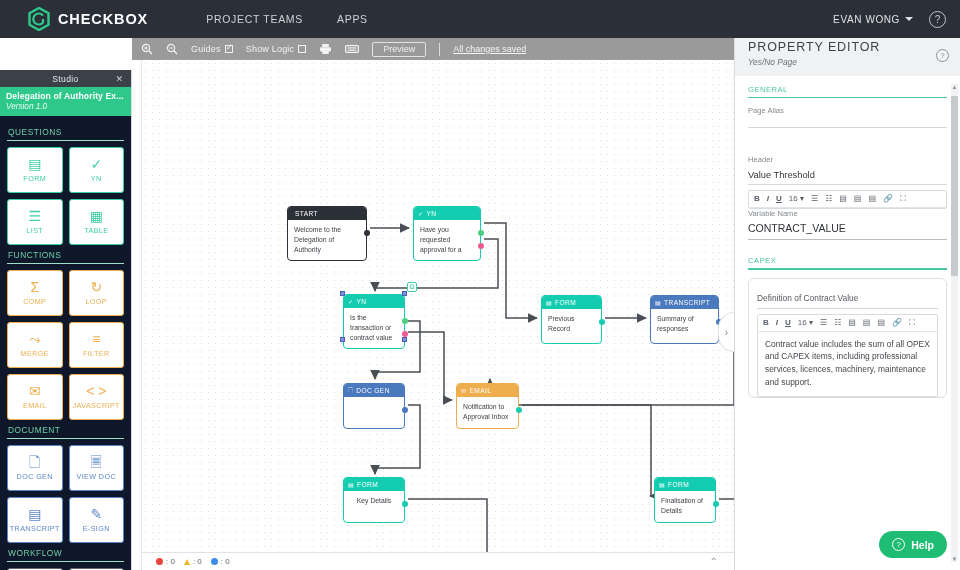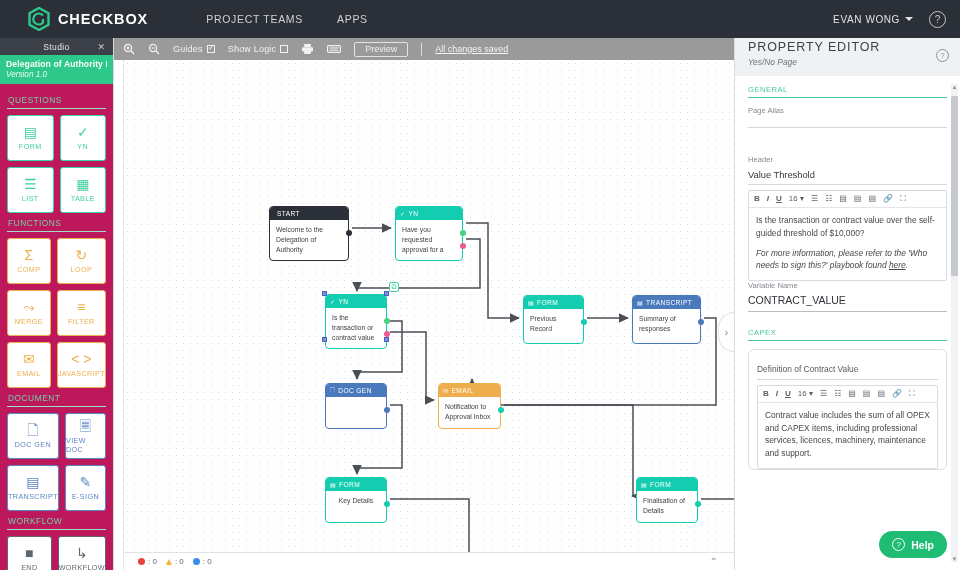--- a/index.html
+++ b/index.html
@@ -38,22 +38,22 @@
     border-right: 4px solid transparent; border-top: 4.5px solid #dfe2e6;
   }
   .help-circle {
     width: 17px; height: 17px; border-radius: 50%; border: 1.4px solid #c3c7cc;
     color: #c3c7cc; font-size: 10px; display: flex; align-items: center;
     justify-content: center; cursor: pointer;
   }
   
   .shell { display: flex; height: 532px; }
   
-  .sidebar { width: 114px; background: #be185d; display: flex; flex-direction: column;
-             border-right: 1px solid #d8dadd; }
+  .sidebar { width: 132px; background: #0f172a; display: flex; flex-direction: column;
+             border-right: 1px solid #d8dadd; margin-top: 32px; }
   .studio-tabbar {
     height: 17px; background: #3b4049; display: flex; align-items: center;
     justify-content: center; position: relative;
   }
   .studio-tabbar .label { color: #e4e6e9; font-size: 8.5px; letter-spacing: .4px; }
   .studio-tabbar .close {
     position: absolute; right: 8px; color: #c9ccd1; font-size: 9px; cursor: pointer;
   }
   .proj-header { background: #2ec98a; padding: 4px 6px 5px 6px; }
   .proj-title { color: #fff; font-size: 8.6px; font-weight: bold; letter-spacing: .1px;
@@ -578,24 +578,20 @@
           <span class="bt" style="text-decoration:underline;font-weight:bold">U</span>
           <span class="bt"><span>16</span> ▾</span>
           <span class="bt">☰</span>
           <span class="bt">☷</span>
           <span class="bt">▤</span>
           <span class="bt">▤</span>
           <span class="bt">▤</span>
           <span class="bt">🔗</span>
           <span class="bt">⛶</span>
         </div>
-        <div class="rte-body">
-          <p>Is the transaction or contract value over the self-guided threshold of $10,000?</p>
-          <p class="ital"><span>For more information, please refer to the 'Who needs to sign this?' playbook found </span><a>here</a><span>.</span></p>
-        </div>
       </div>
 
       <div class="field-label" style="">Variable Name</div>
       <div style="border-bottom:1px solid #b9bdc2; padding-bottom:3px;">
         <span style="font-size:10.5px;color:#2f3338;">CONTRACT_VALUE</span>
       </div>
 
       <div class="grp-label" style="margin-top:16px">CAPEX</div>
       <div class="grp-rule"></div>
 

